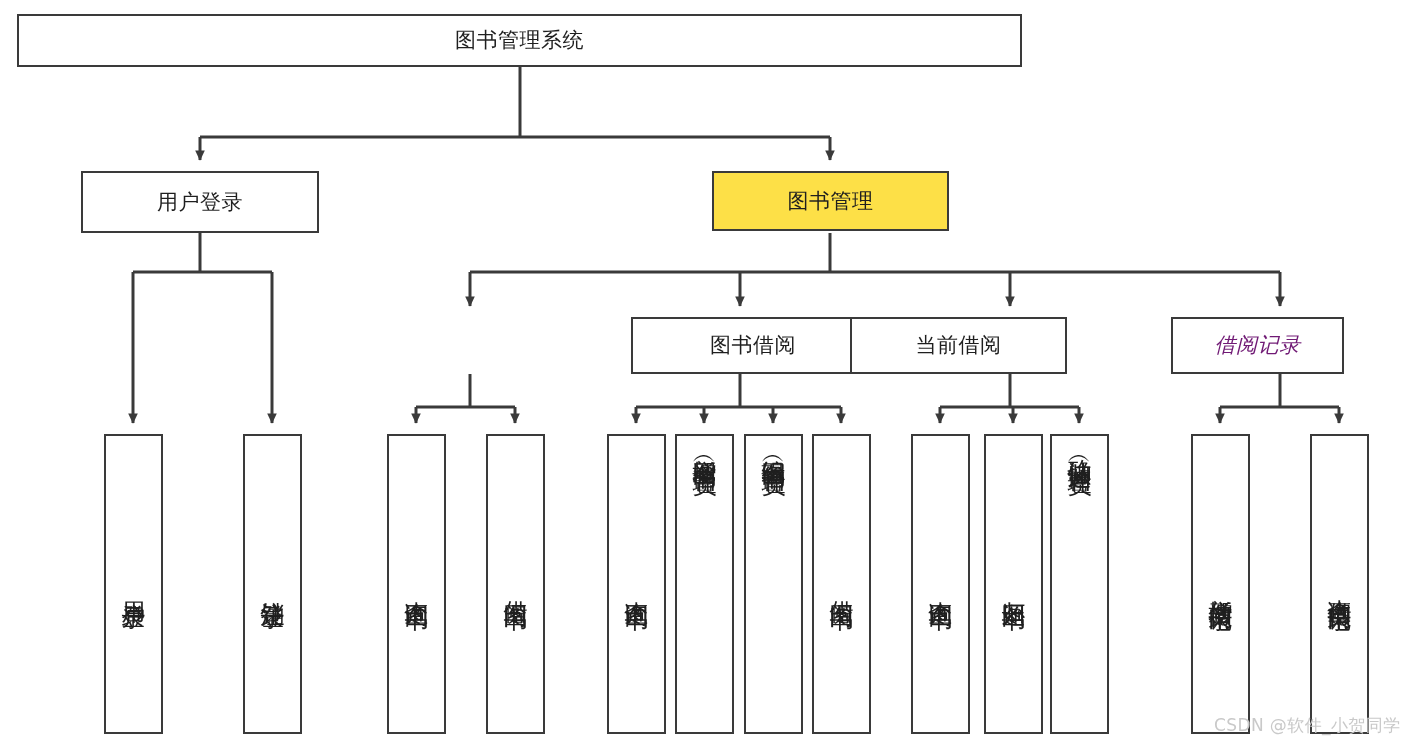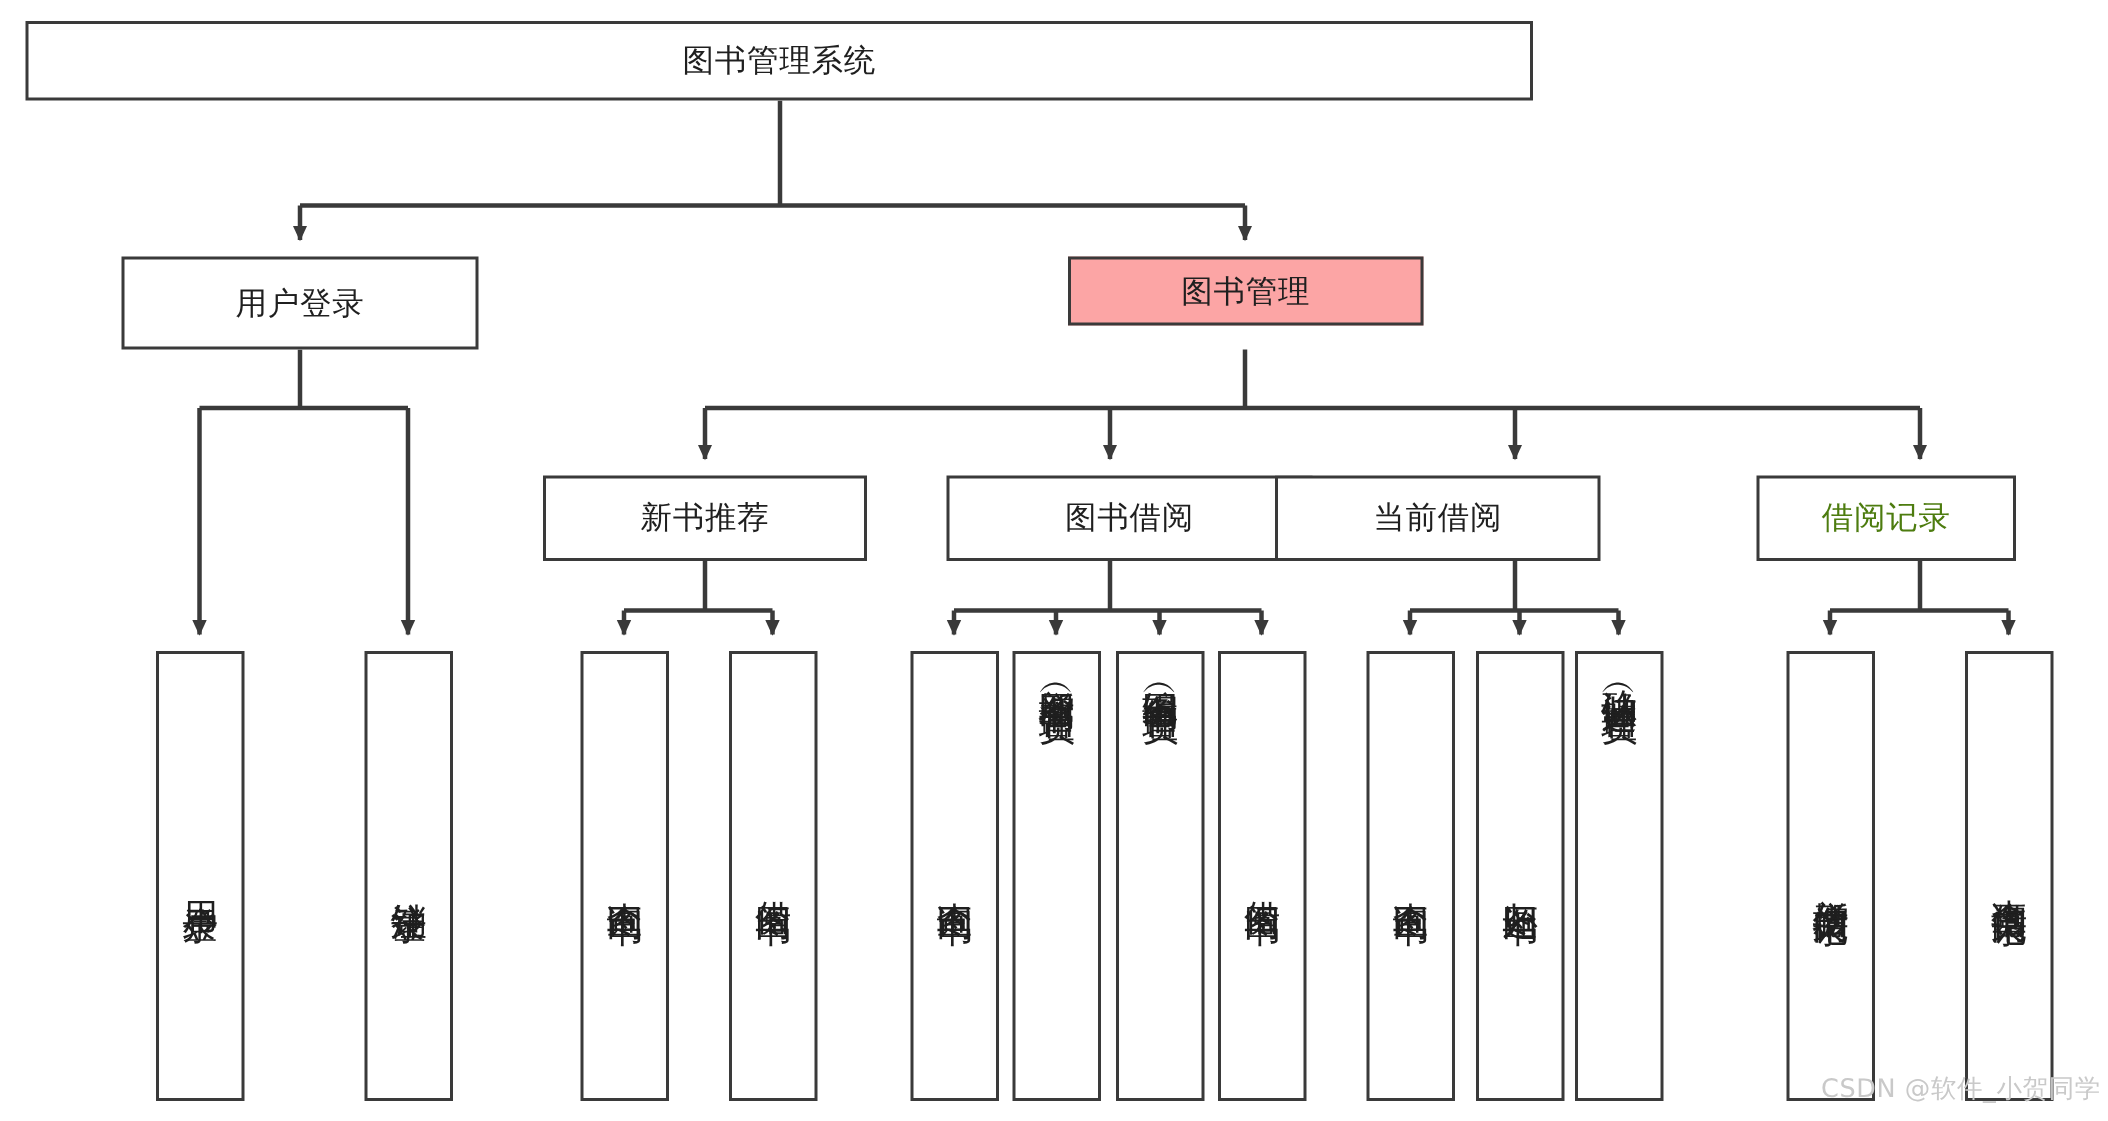--- a/index.html
+++ b/index.html
@@ -131,34 +131,31 @@
     </g>
   </svg>
 
   <div class="node horizontal" style="left: 17px; top: 14px; width: 1005px; height: 53px; border-color: rgb(58, 58, 58); background: rgb(255, 255, 255); color: rgb(31, 31, 31);">
     <span class="node-label">图书管理系统</span>
   </div>
 
   <div class="node horizontal" style="left: 81px; top: 171px; width: 238px; height: 62px; border-color: rgb(58, 58, 58); background: rgb(255, 255, 255); color: rgb(31, 31, 31);">
     <span class="node-label">用户登录</span>
   </div>
-  <div class="node horizontal" style="left: 712px; top: 171px; width: 237px; height: 46px; border-color: rgb(58, 58, 58); background: #fca5a5; color: rgb(31, 31, 31);">
+  <div class="node horizontal" style="left: 712px; top: 171px; width: 237px; height: 60px; border-color: rgb(58, 58, 58); background: #fde047; color: rgb(31, 31, 31);">
     <span class="node-label">图书管理</span>
   </div>
 
-  <div class="node horizontal" style="left: 362px; top: 317px; width: 216px; height: 57px; border-color: rgb(58, 58, 58); background: rgb(255, 255, 255); color: rgb(31, 31, 31);">
-    <span class="node-label">新书推荐</span>
-  </div>
   <div class="node horizontal" style="left: 631px; top: 317px; width: 244px; height: 57px; border-color: rgb(58, 58, 58); background: rgb(255, 255, 255); color: rgb(31, 31, 31);">
     <span class="node-label">图书借阅</span>
   </div>
   <div class="node horizontal" style="left: 850px; top: 317px; width: 217px; height: 57px; border-color: rgb(58, 58, 58); background: rgb(255, 255, 255); color: rgb(31, 31, 31);">
     <span class="node-label">当前借阅</span>
   </div>
-  <div class="node horizontal" style="left: 1171px; top: 317px; width: 173px; height: 57px; border-color: rgb(58, 58, 58); background: rgb(255, 255, 255); color: #4d7c0f;">
+  <div class="node horizontal" style="left: 1171px; top: 317px; width: 173px; height: 57px; border-color: rgb(58, 58, 58); background: rgb(255, 255, 255); color: #701a75; font-style: italic;">
     <span class="node-label">借阅记录</span>
   </div>
 
   <div class="node vertical mid" style="left: 104px; top: 434px; width: 59px; height: 300px; border-color: rgb(58, 58, 58); background: rgb(255, 255, 255); color: rgb(31, 31, 31);">
     <span class="node-label">用户登录</span>
   </div>
   <div class="node vertical mid" style="left: 243px; top: 434px; width: 59px; height: 300px; border-color: rgb(58, 58, 58); background: rgb(255, 255, 255); color: rgb(31, 31, 31);">
     <span class="node-label">注销登录</span>
   </div>
   <div class="node vertical mid" style="left: 387px; top: 434px; width: 59px; height: 300px; border-color: rgb(58, 58, 58); background: rgb(255, 255, 255); color: rgb(31, 31, 31);">

